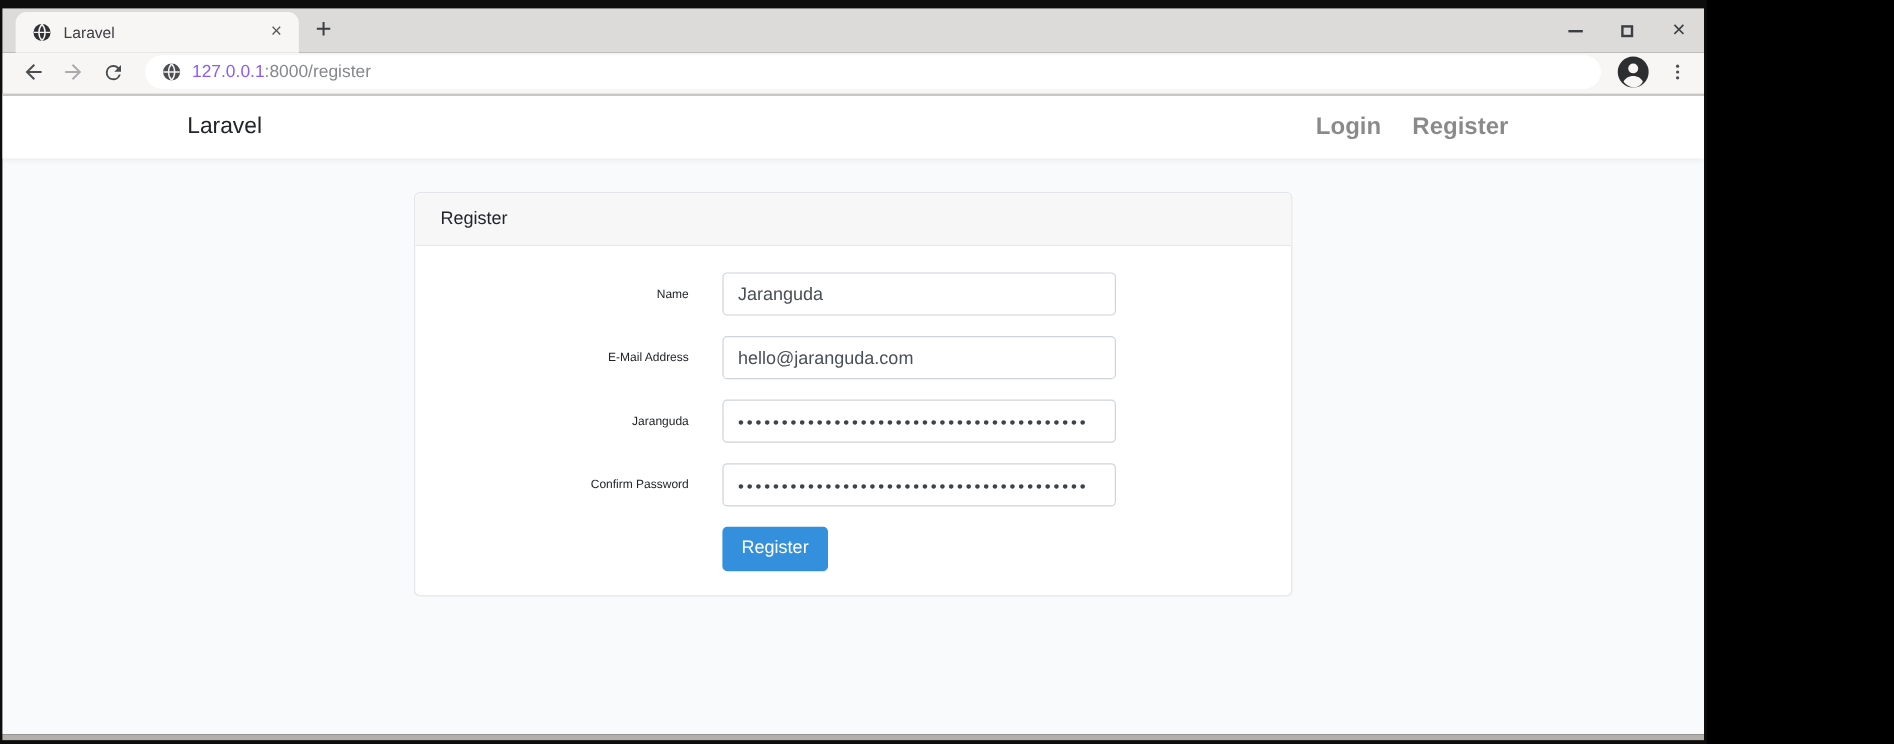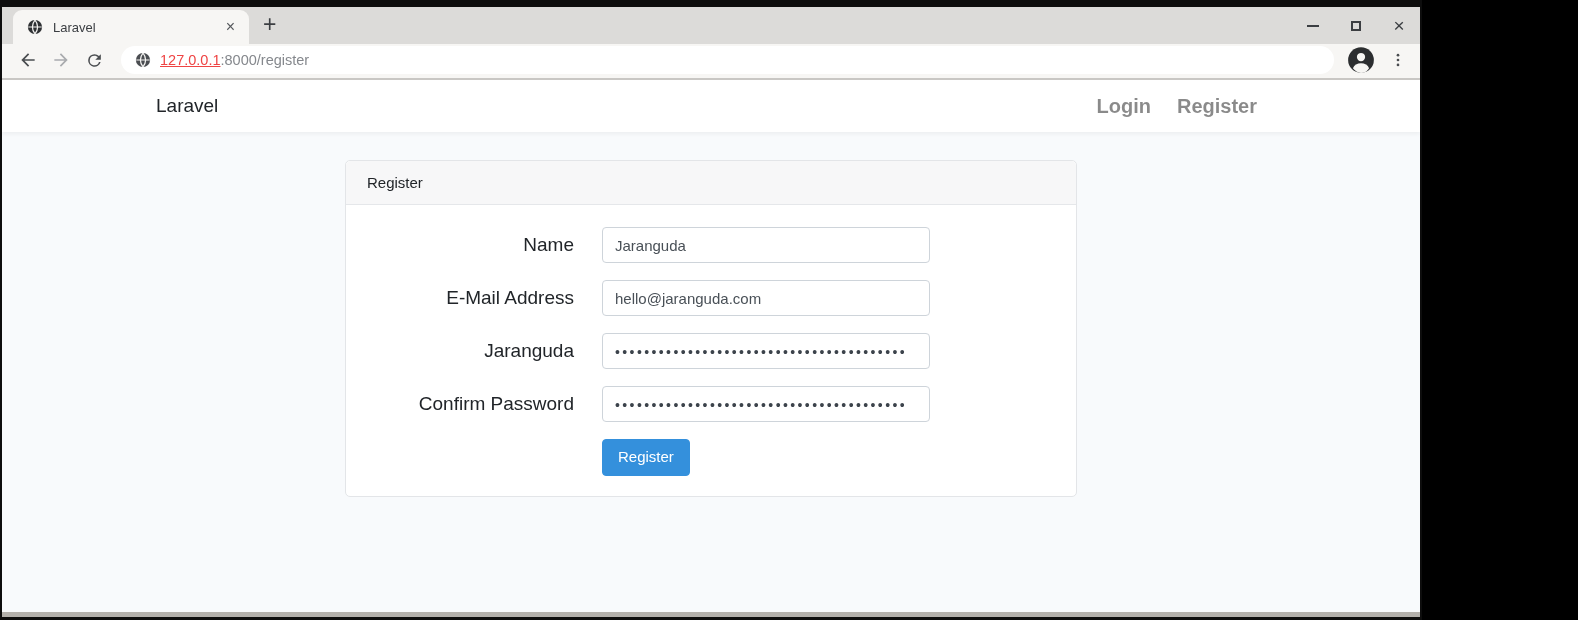--- a/index.html
+++ b/index.html
@@ -43,21 +43,21 @@
   .nav-icon-btn {
     width:28px; height:28px; display:flex; align-items:center; justify-content:center;
     margin-right:5px; border-radius:50%; cursor:pointer; flex:0 0 auto;
   }
   .urlbar {
     flex:1; height:28px; background:#ffffff; border-radius:14px;
     display:flex; align-items:center; padding:0 14px; margin:0 12px 0 8px;
     font-size:14.5px; cursor:text;
   }
   .url-text { margin-left:9px; white-space:nowrap; }
-  .url-host { color:#ef4444;text-decoration:underline; }
+  .url-host { color:#8b5cf6; }
   .url-path { color:#85888d; }
   .avatar-btn { width:30px; height:30px; margin-right:10px; cursor:pointer; flex:0 0 auto; }
   .kebab-btn { width:24px; height:24px; display:flex; align-items:center; justify-content:center; cursor:pointer; flex:0 0 auto; }
   
   .page { height:532px; background:#f8fafc; overflow:hidden; }
   .navbar {
     height:52px; background:#ffffff;
     box-shadow:0 2px 4px rgba(0,0,0,.05);
     display:flex; align-items:center;
   }
@@ -76,21 +76,21 @@
   }
   .card-header {
     background:#f7f7f8; border-bottom:1px solid #e5e7ea;
     border-radius:5px 5px 0 0;
     padding:13px 21px; font-size:15px; color:#212529;
   }
   .card-body { padding:22px 20px 20px 20px; }
   .frow { display:flex; align-items:center; margin-bottom:17px; }
   .flabel {
     flex:0 0 236px; text-align:right; padding-right:28px;
-    font-size:19px; color:#212529;
+    font-size:10px; color:#212529;
   }
   .fctrl {
     width:328px; height:36px; border:1px solid #ced4da; border-radius:4px;
     padding:0 12px; font-size:15px; color:#495057; background:#fff;
     font-family:"Liberation Sans", sans-serif; outline:none;
   }
   .fctrl.masked { font-size:14px; letter-spacing:2.4px; color:#3c434b; padding-top:1px; }
   .btn-row { margin-left:236px; margin-bottom:0; }
   .btn-primary {
     background:#3490dc; color:#ffffff; border:1px solid #3490dc; border-radius:4px;

